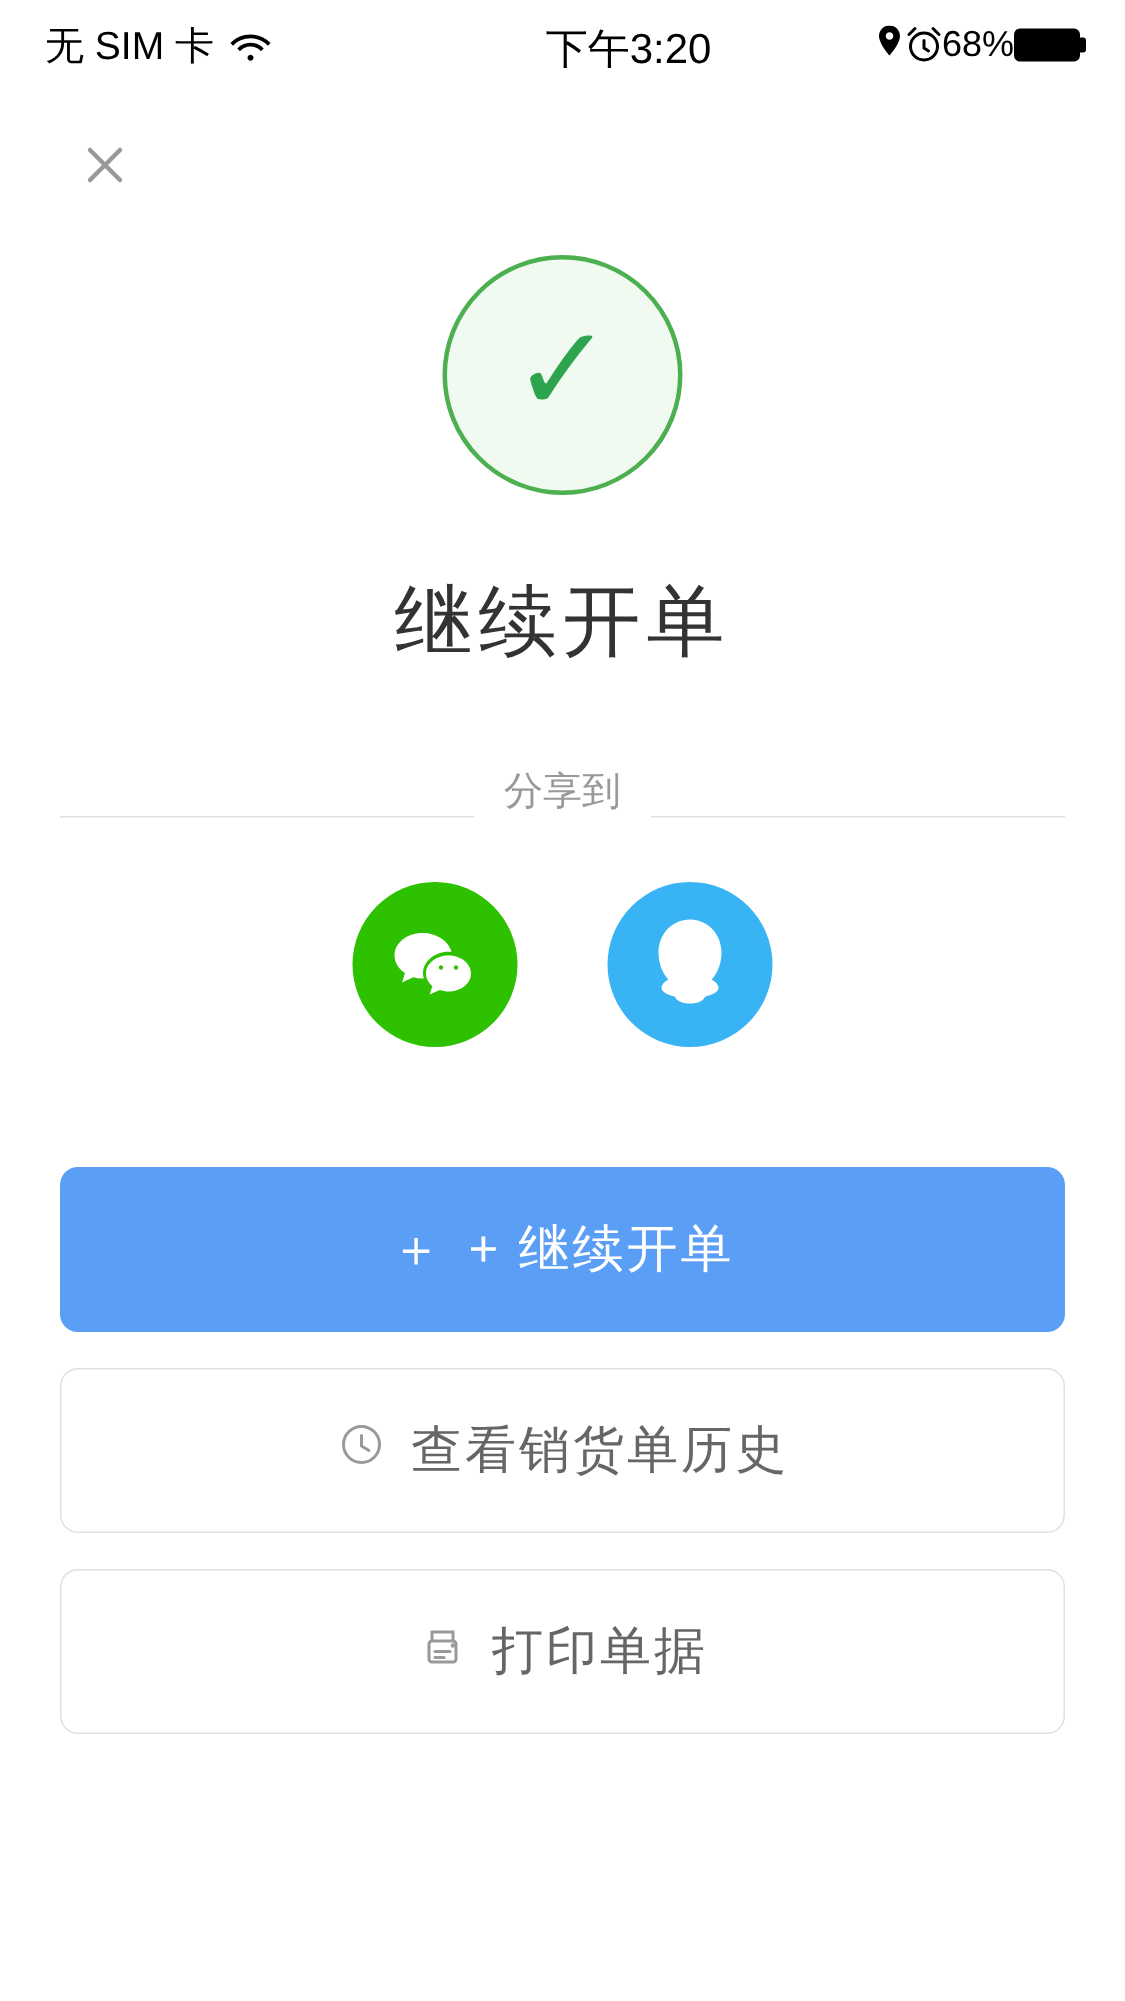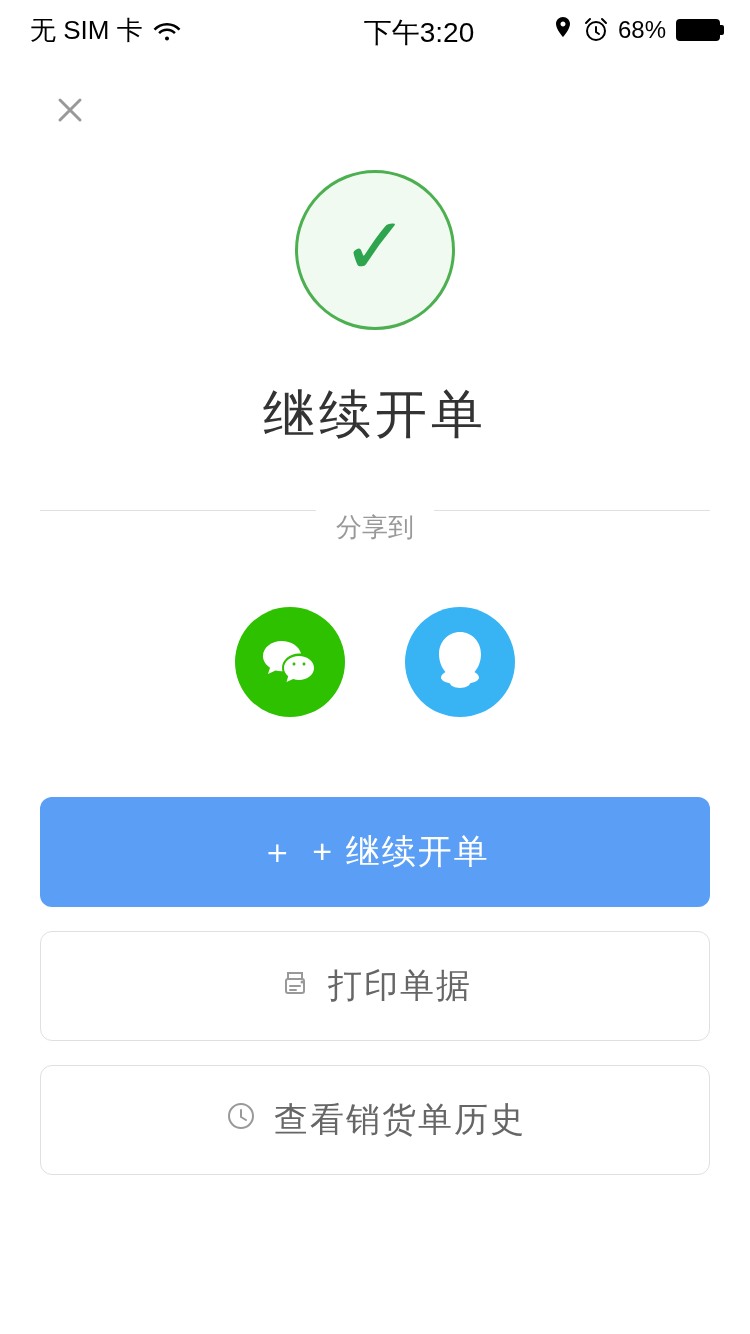--- a/index.html
+++ b/index.html
@@ -44,21 +44,21 @@
       position: absolute;
       left: 50%;
       transform: translateX(-50%);
       top: 14px;
       margin-left: 44px;
     }
 
     .status-right {
       display: flex;
       align-items: center;
-      gap: 10px;
+      gap: 0;
       font-size: 24px;
       color: #000;
     }
 
     .wifi-icon {
       display: inline-block;
       width: 28px;
       height: 22px;
     }
 
@@ -136,22 +136,22 @@
       font-weight: 400;
       color: #333;
       margin-bottom: 60px;
       letter-spacing: 4px;
     }
 
     
     .divider-section {
       width: 100%;
       display: flex;
-      align-items: flex-start;
-      margin-bottom: 62px;
+      align-items: flex-end;
+      margin-bottom: 43px;
     }
 
     .divider-line {
       flex: 1;
       height: 1px;
       background: #e0e0e0;
     }
 
     .divider-text {
       font-size: 26px;
@@ -293,39 +293,39 @@
         <ellipse cx="38" cy="54" rx="5" ry="3" fill="white" opacity="0.3"></ellipse>
       </svg>
     </div>
   </div>
 
   <div class="action-buttons">
 
     <button class="btn-primary">
       <span class="btn-icon">＋</span>
       <span>+ 继续开单</span>
+    </button>
+
+    <button class="btn-secondary">
+      <span class="btn-icon">
+        <svg width="34" height="34" viewBox="0 0 34 34" fill="none" xmlns="http://www.w3.org/2000/svg">
+          <circle cx="17" cy="17" r="12" stroke="#999" stroke-width="2" fill="none"></circle>
+          <path d="M17 11V18L22 21" stroke="#999" stroke-width="2" stroke-linecap="round" stroke-linejoin="round"></path>
+        </svg>
+      </span>
+      <span>查看销货单历史</span>
     </button>
 
     <button class="btn-secondary">
       <span class="btn-icon">
         <svg width="34" height="34" viewBox="0 0 34 34" fill="none" xmlns="http://www.w3.org/2000/svg">
           <rect x="8" y="14" width="18" height="14" rx="2" stroke="#999" stroke-width="2" fill="none"></rect>
           <path d="M10 14V8H24V14" stroke="#999" stroke-width="2" fill="none"></path>
           <rect x="11" y="20" width="12" height="2" rx="1" fill="#999"></rect>
           <rect x="11" y="24" width="8" height="2" rx="1" fill="#999"></rect>
           <circle cx="24" cy="17" r="1.5" fill="#999"></circle>
         </svg>
       </span>
       <span>打印单据</span>
     </button>
 
-    <button class="btn-secondary">
-      <span class="btn-icon">
-        <svg width="34" height="34" viewBox="0 0 34 34" fill="none" xmlns="http://www.w3.org/2000/svg">
-          <circle cx="17" cy="17" r="12" stroke="#999" stroke-width="2" fill="none"></circle>
-          <path d="M17 11V18L22 21" stroke="#999" stroke-width="2" stroke-linecap="round" stroke-linejoin="round"></path>
-        </svg>
-      </span>
-      <span>查看销货单历史</span>
-    </button>
-
   </div>
 </div>
 
 </body></html>

